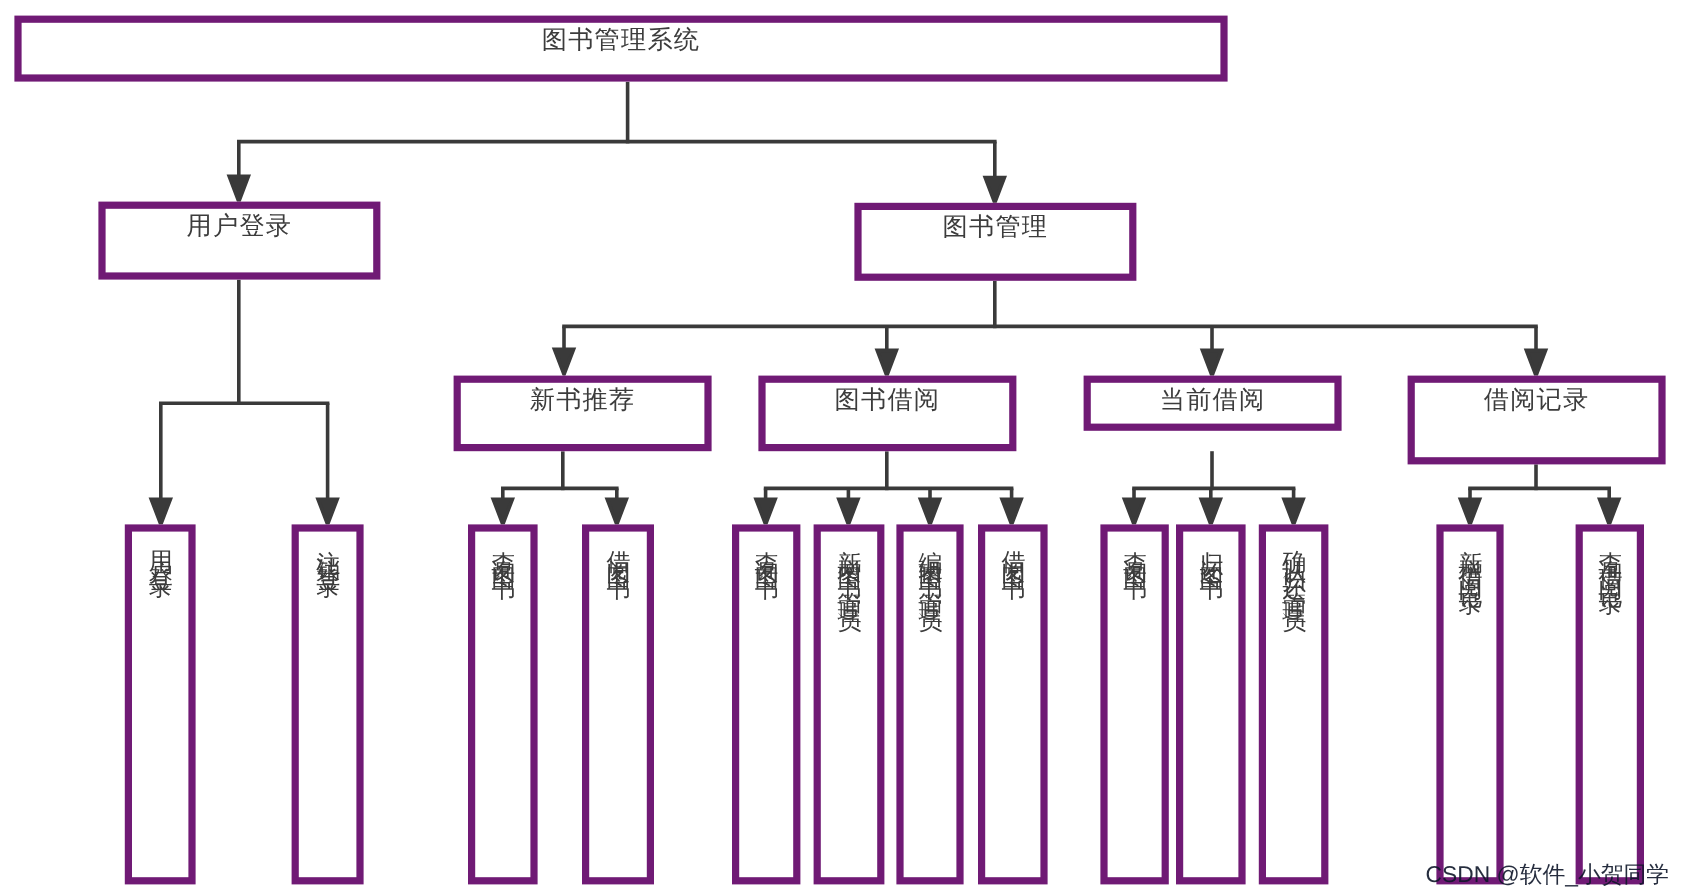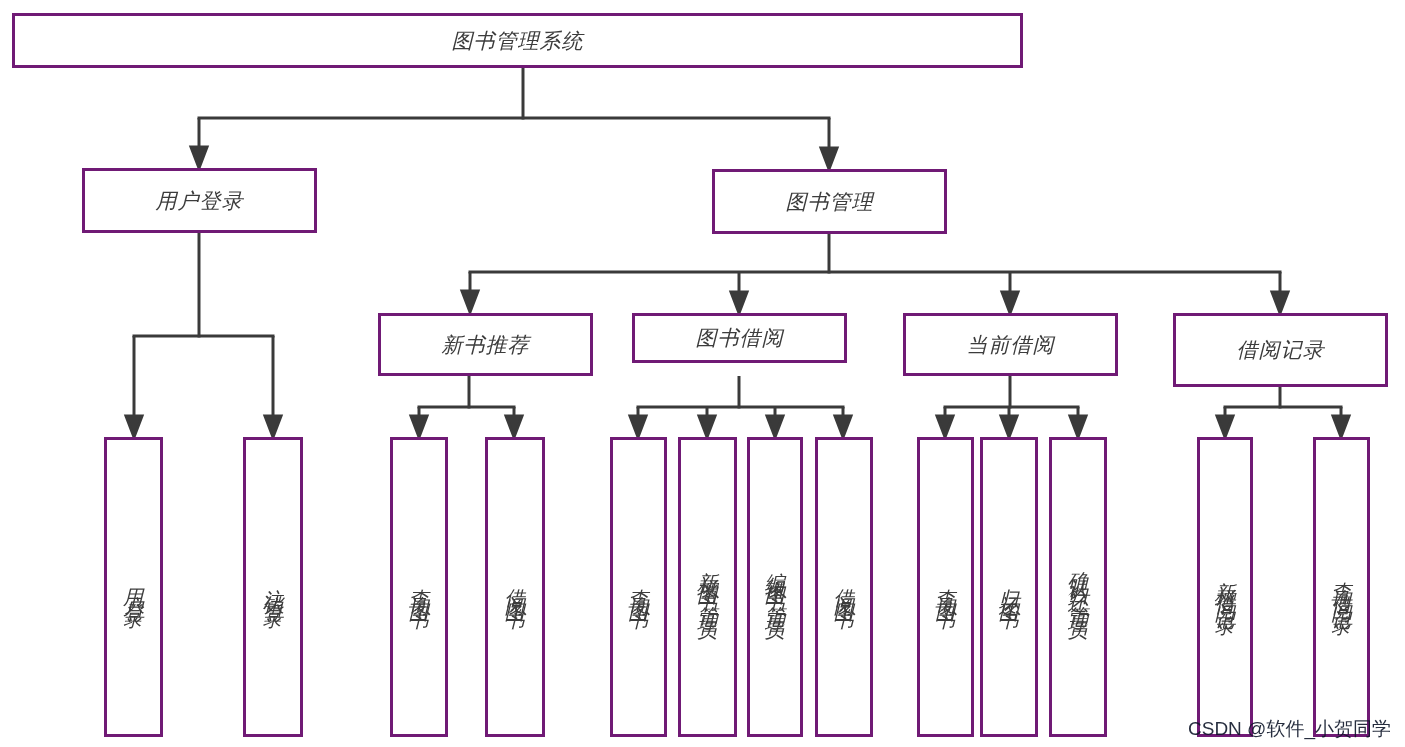--- a/index.html
+++ b/index.html
@@ -8,26 +8,25 @@
     width:1405px;height:747px;
     background:#ffffff;
     font-family:"Liberation Sans","DejaVu Sans",sans-serif;
     overflow:hidden;
   }
   #connectors{position:absolute;left:0;top:0;width:1405px;height:747px;}
   .node{
     position:absolute;
     box-sizing:border-box;
     background:#ffffff;
-    border:3px solid #701a75;
+    border:6px solid #701a75;
     display:flex;
-    align-items:center;
+    align-items:flex-start;
     justify-content:center;
     color:#3c3c3c;
-    font-style:italic;
   }
   .node.h span{
     font-size:21px;
     letter-spacing:1px;
     white-space:nowrap;
   }
   .node.v span{
     writing-mode:vertical-rl;
     text-orientation:mixed;
     font-size:20px;
@@ -119,24 +118,24 @@
   <div class="node h" style="left:82px;top:168px;width:235px;height:65px;">
     <span>用户登录</span>
   </div>
   <div class="node h" style="left:712px;top:169px;width:235px;height:65px;">
     <span>图书管理</span>
   </div>
 
   <div class="node h" style="left:362px;top:313px;width:215px;height:63px;margin-left:16px;">
     <span>新书推荐</span>
   </div>
-  <div class="node h" style="left:632px;top:313px;width:215px;height:50px;">
+  <div class="node h" style="left:632px;top:313px;width:215px;height:63px;">
     <span>图书借阅</span>
   </div>
-  <div class="node h" style="left:903px;top:313px;width:215px;height:63px;">
+  <div class="node h" style="left:903px;top:313px;width:215px;height:46px;">
     <span>当前借阅</span>
   </div>
   <div class="node h" style="left:1173px;top:313px;width:215px;height:74px;">
     <span>借阅记录</span>
   </div>
 
   <div class="node v" style="left:104px;top:437px;width:59px;height:300px;">
     <span>用户登录</span>
   </div>
   <div class="node v" style="left:243px;top:437px;width:60px;height:300px;">

